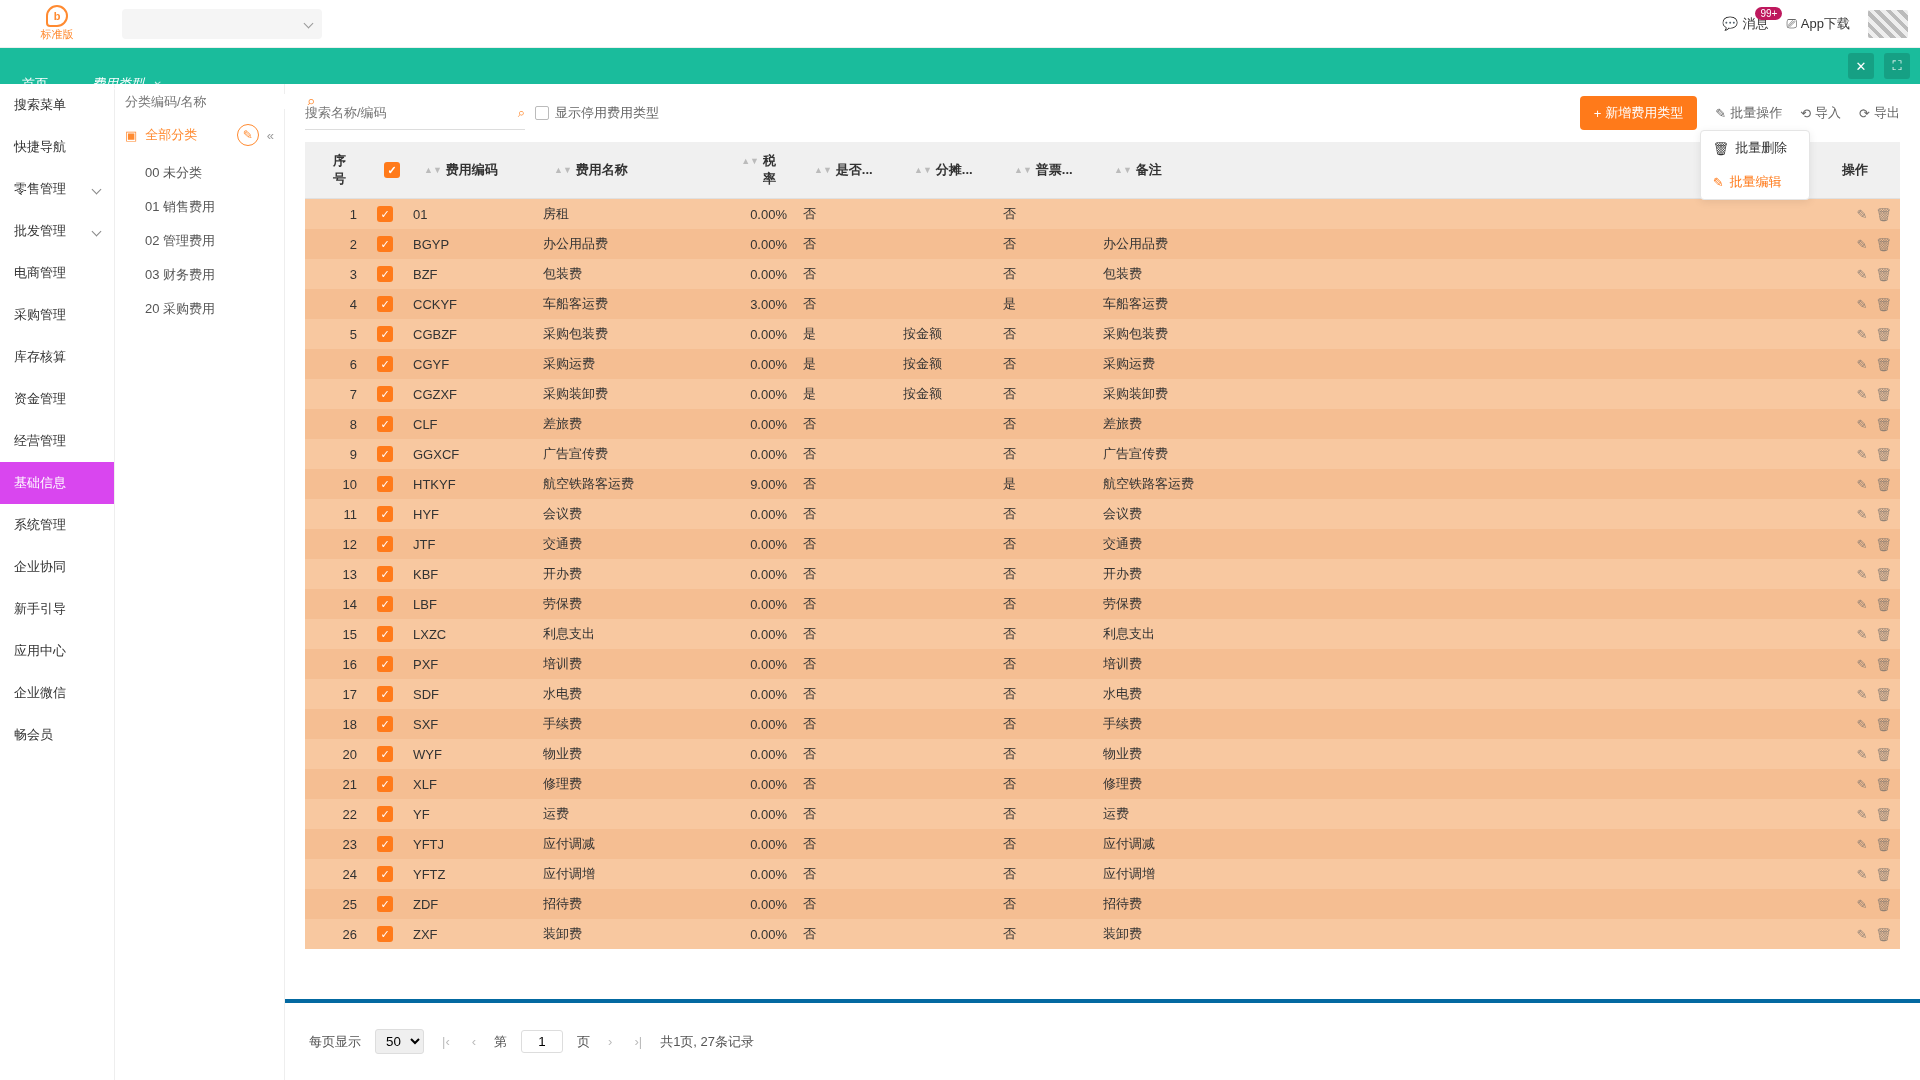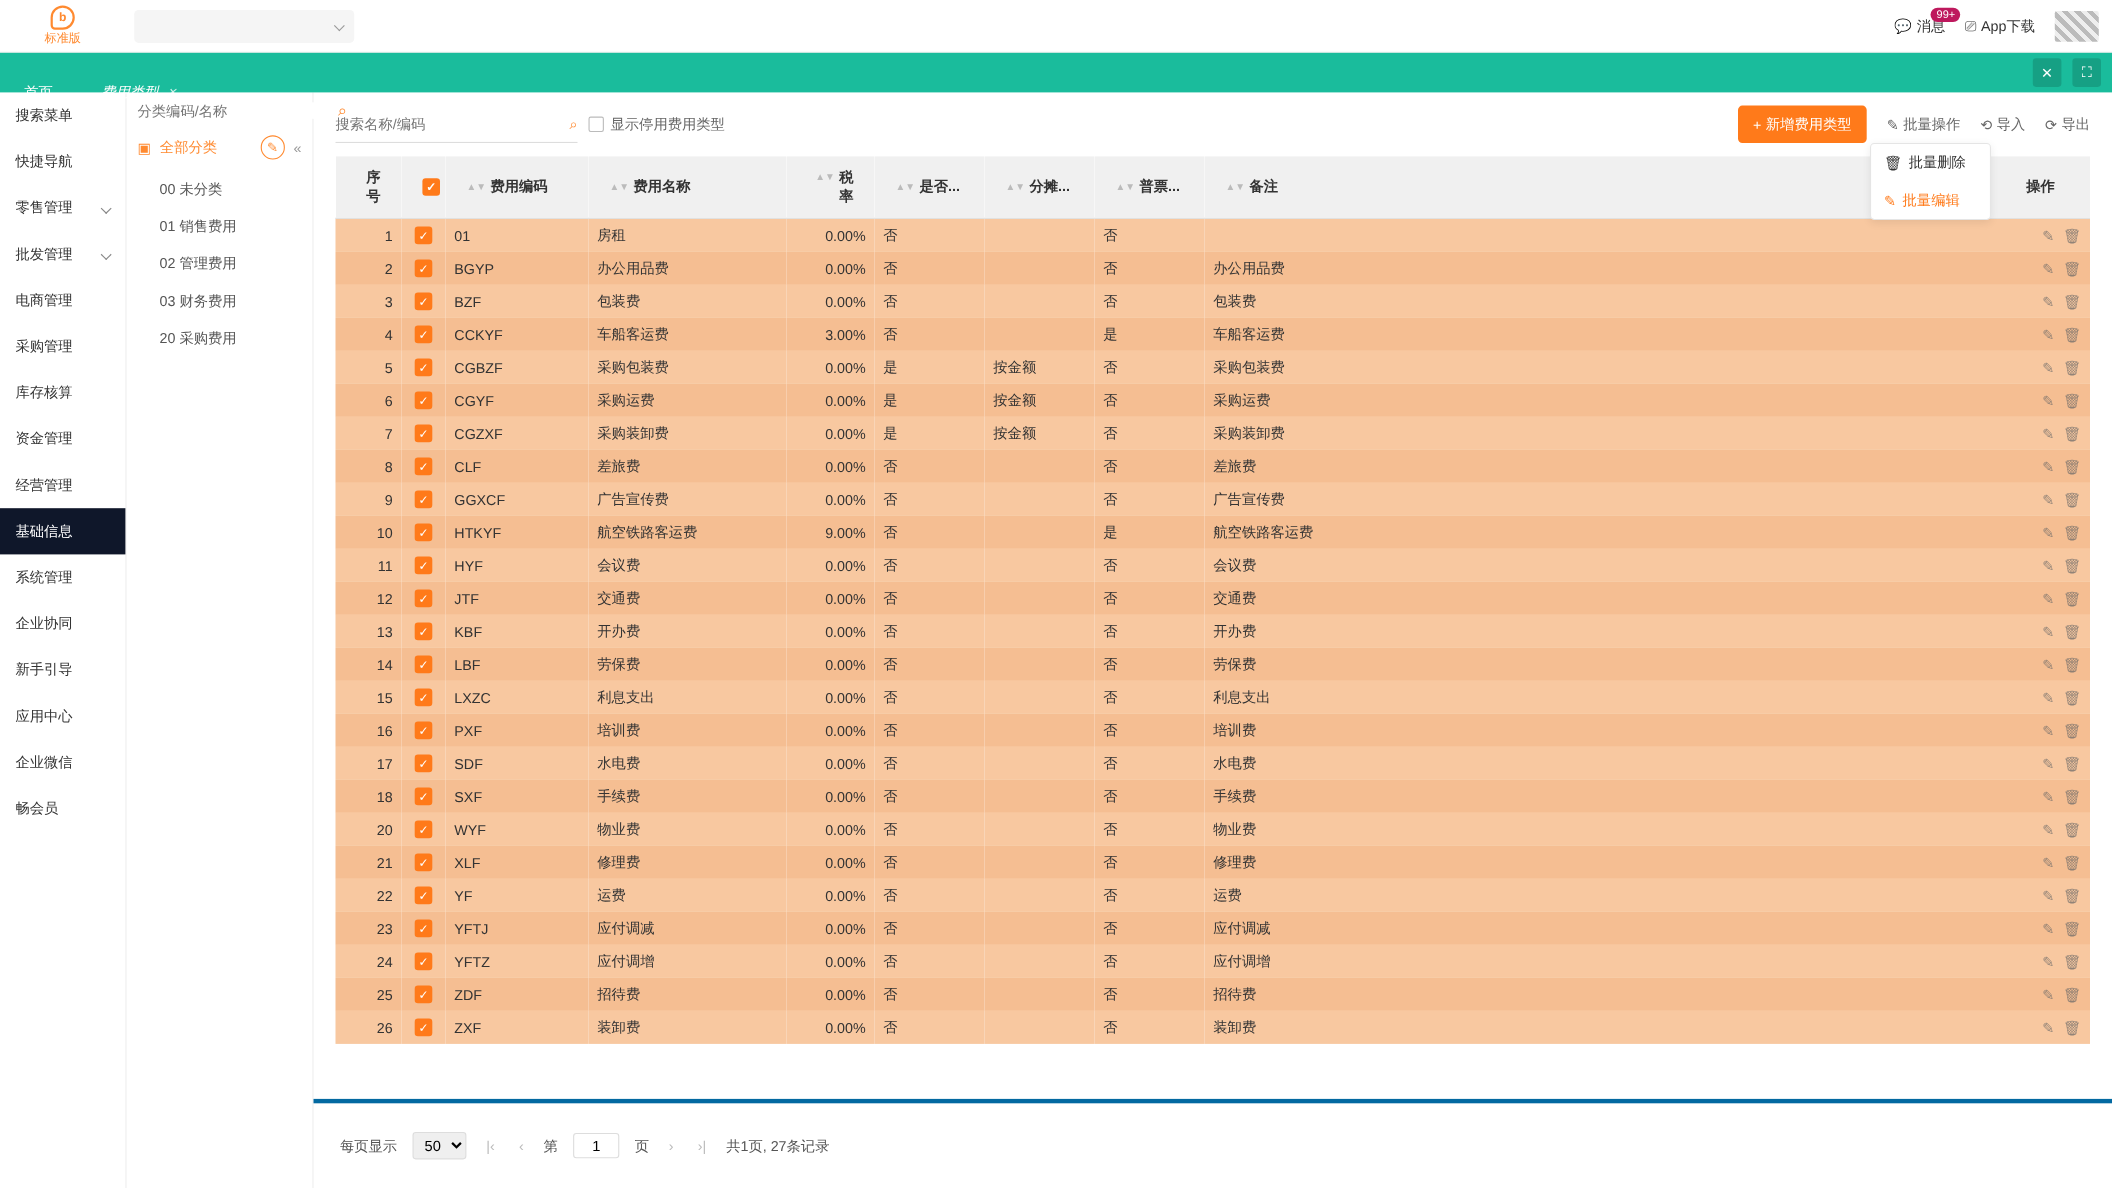--- a/index.html
+++ b/index.html
@@ -21,21 +21,21 @@
 .tabstrip .tab { padding: 0 22px; display: flex; align-items: center; color: #fff; cursor: pointer; gap: 8px; margin-top: 36px; }
 .tabstrip .tab.active { background: #139e82; font-style: italic; }
 .tab-close { font-size: 10px; opacity: .8; }
 .tabstrip-actions { margin-left: auto; display: flex; align-items: center; gap: 10px; padding-right: 10px; }
 .tabstrip-actions .btn { width: 26px; height: 26px; background: rgba(0,0,0,.15); color: #fff; display: flex; align-items: center; justify-content: center; border-radius: 3px; cursor: pointer; }
 
 
 .main { display: flex; height: calc(1080px - 48px - 36px); }
 .sidebar { width: 115px; border-right: 1px solid #eee; display: flex; flex-direction: column; }
 .sidebar-item { padding: 12px 14px; cursor: pointer; display: flex; align-items: center; justify-content: space-between; color: #333; }
-.sidebar-item.active { background: #0f172a; color: #fff; }
+.sidebar-item.active { background: #d946ef; color: #fff; }
 .caret { border: solid #888; border-width: 0 1px 1px 0; display: inline-block; padding: 3px; transform: rotate(45deg); }
 
 
 .treecol { width: 170px; border-right: 1px solid #eee; display: flex; flex-direction: column; }
 .tree-search { display: flex; align-items: center; padding: 8px 10px; gap: 6px; }
 .tree-search input { flex: 1; border: none; outline: none; color: #999; font-size: 13px; }
 .tree-search .sicon { color: #ff8a30; font-size: 15px; }
 .tree-head { display: flex; align-items: center; padding: 6px 10px 10px; gap: 8px; color: #ff8a30; font-weight: 500; }
 .tree-head .root-icon { color: #ff8a30; }
 .tree-head .edit { margin-left: auto; width: 22px; height: 22px; border: 1px solid #ff8a30; border-radius: 50%; display: flex; align-items: center; justify-content: center; color: #ff8a30; font-size: 12px; }

